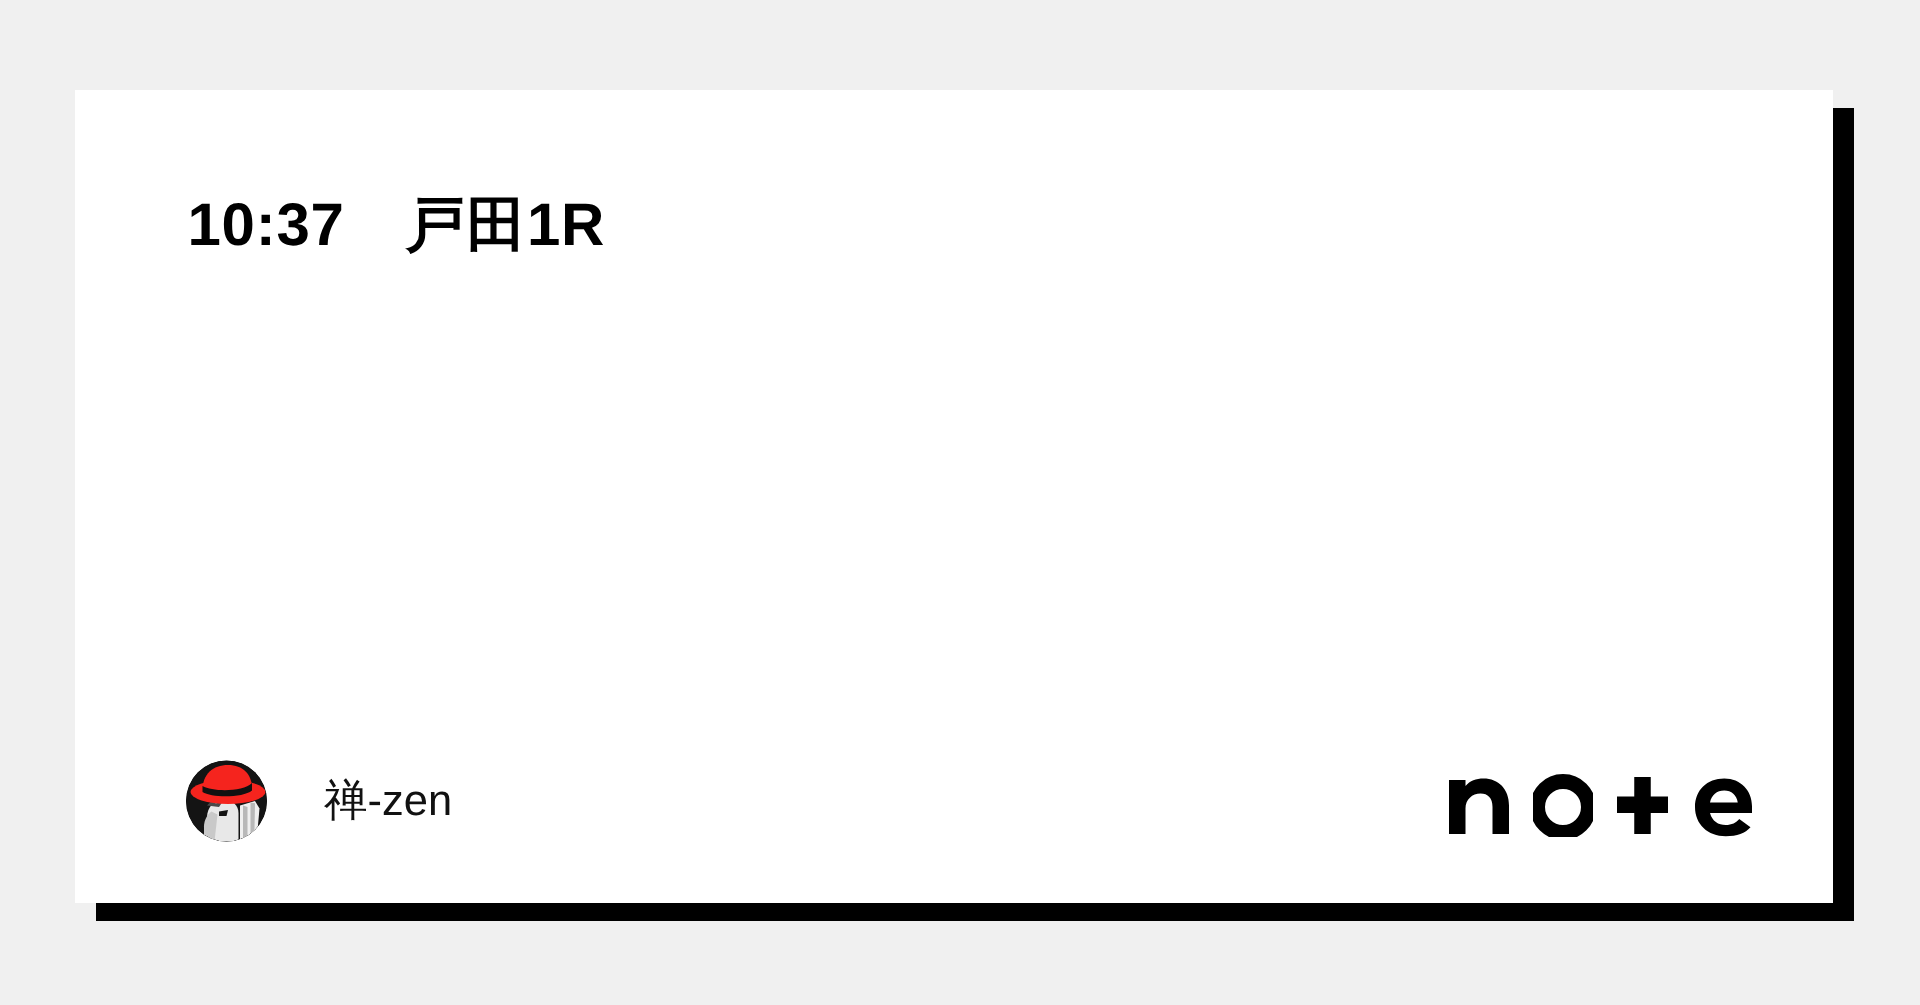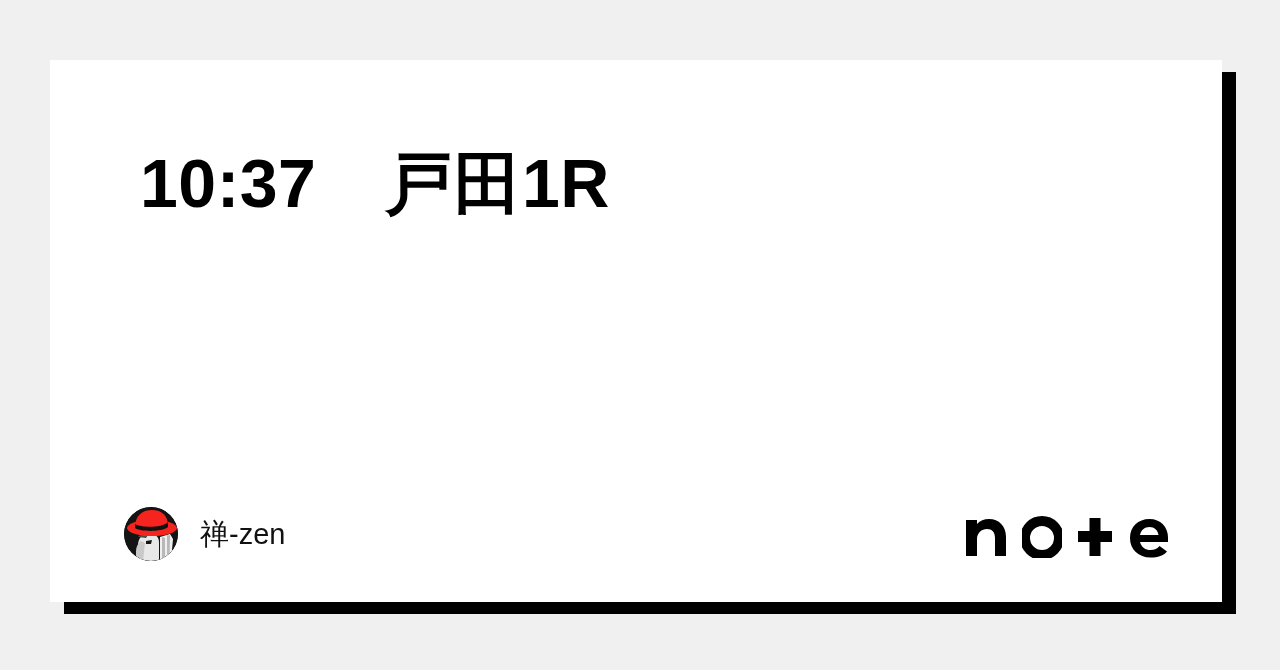--- a/index.html
+++ b/index.html
@@ -40,22 +40,22 @@
     background: #ffffff;
     box-sizing: border-box;
   }
 
   
   #card-title {
     position: absolute;
     left: 74px;
     top: 62px;
     right: 74px;
-    margin: 16px;
-    font-size: 68px;
+    margin: 1px;
+    font-size: 40px;
     line-height: 1.35;
     font-weight: bold;
     color: #000000;
     letter-spacing: 0.5px;
     word-break: break-all;
     max-height: 330px;
     overflow: hidden;
   }
 
   
@@ -65,21 +65,21 @@
     right: 52px;
     bottom: 38px;
     height: 60px;
     display: flex;
     align-items: center;
     justify-content: space-between;
   }
   #author-block {
     display: flex;
     align-items: center;
-    gap: 22px;
+    gap: 38px;
     text-align: right;
   }
   #avatar {
     width: 54px;
     height: 54px;
     border-radius: 50%;
     overflow: hidden;
     flex: 0 0 auto;
     background: #111111;
     display: block;

